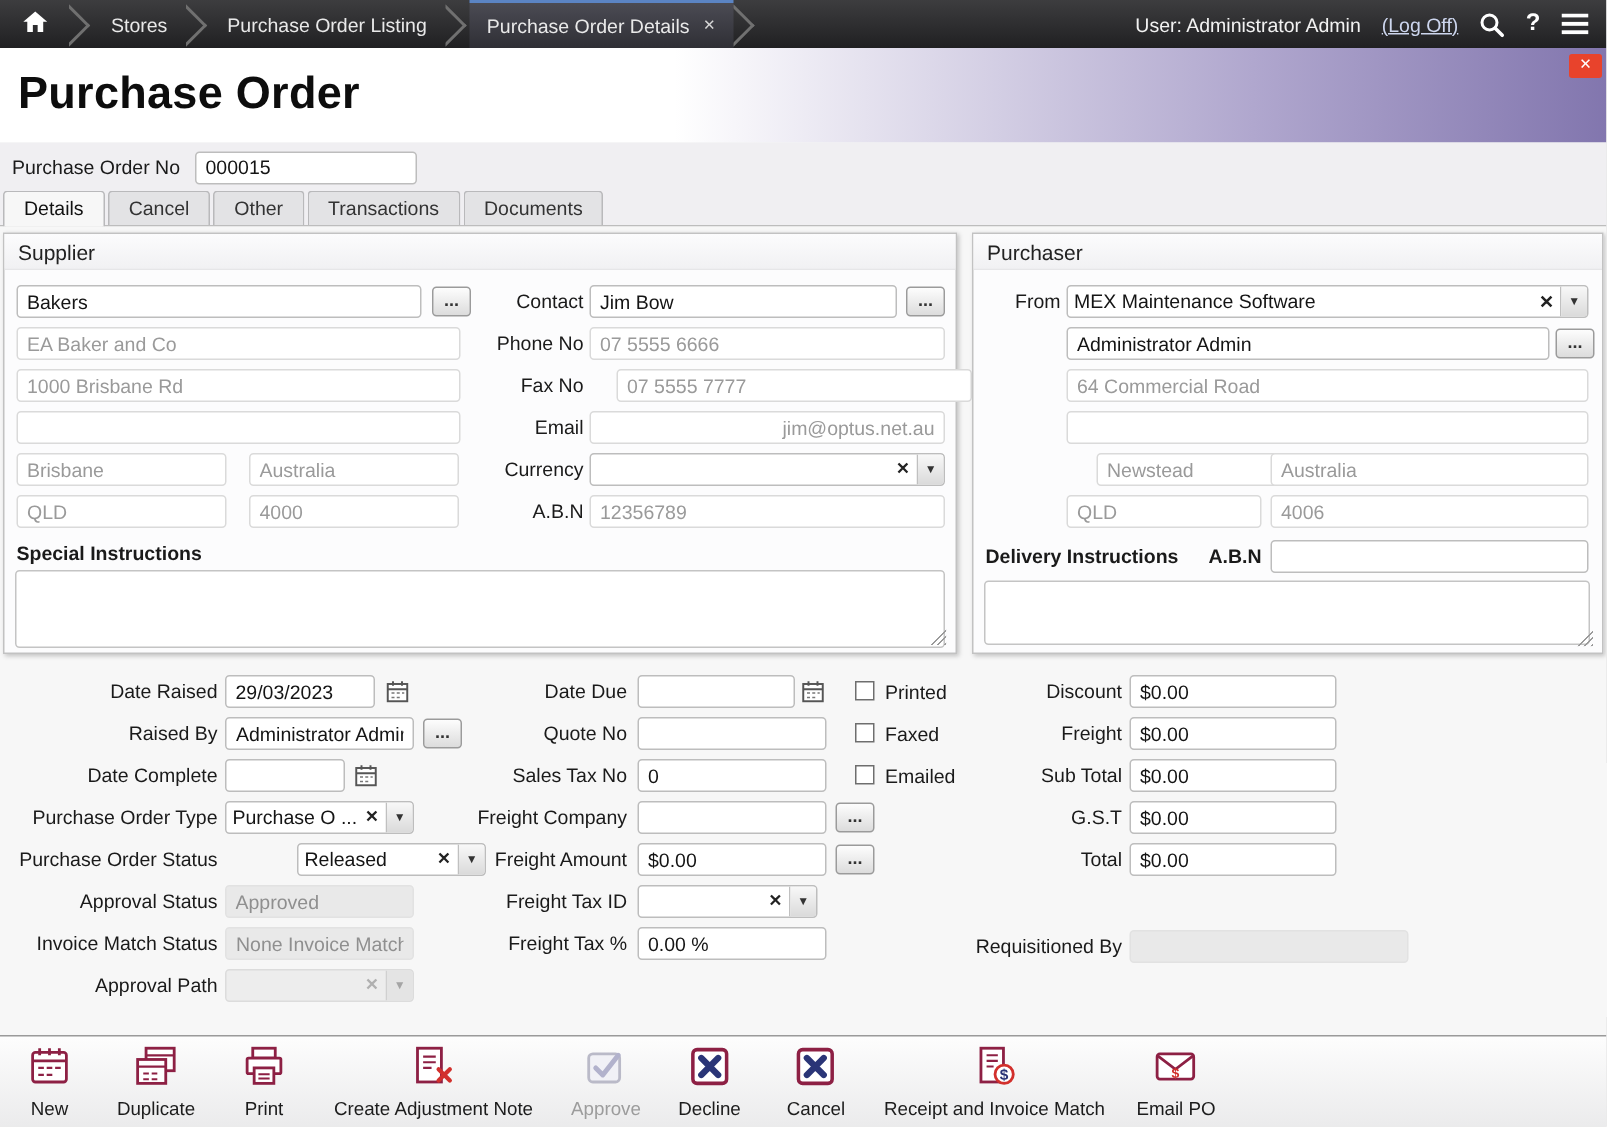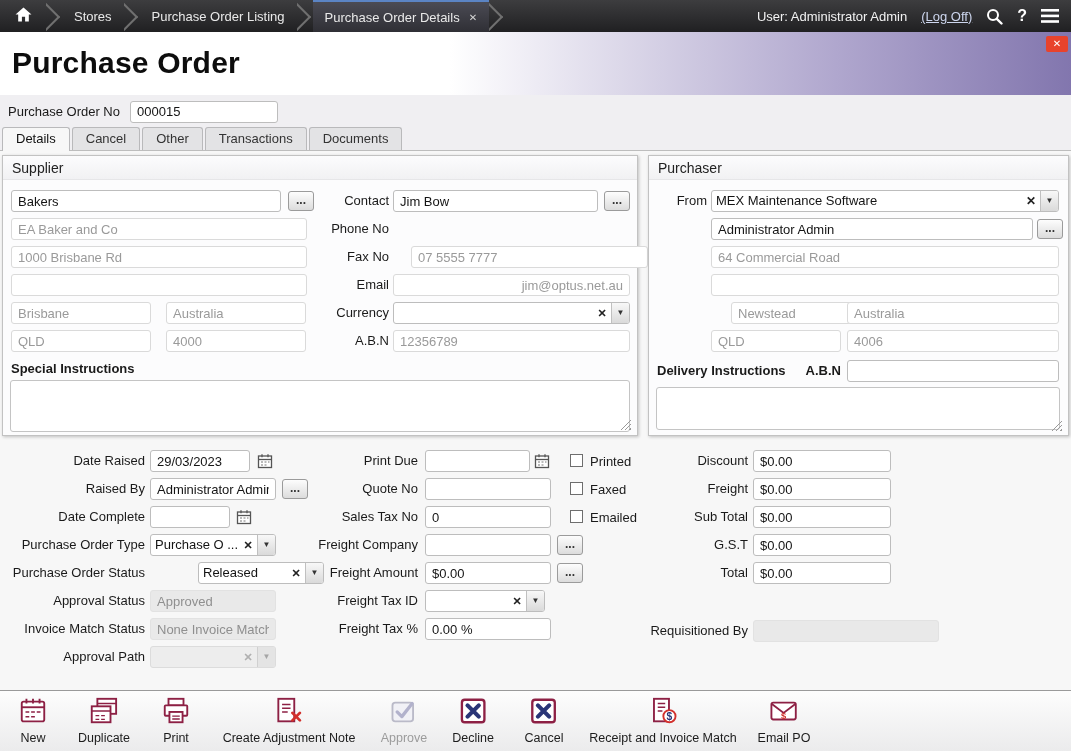--- a/index.html
+++ b/index.html
@@ -161,20 +161,21 @@
     <div class="gb-title">Supplier</div>
 
     <input class="input" style="left: 8px; top: 34px; width: 270px;" value="Bakers">
     <div class="dots" style="left:285px; top:35px;">...</div>
     <div class="flabel r" style="left:320px; top:34px; width:66px;">Contact</div>
     <input class="input" style="left: 390px; top: 34px; width: 205px;" value="Jim Bow">
     <div class="dots" style="left:601px; top:35px;">...</div>
 
     <input class="input dim" style="left: 8px; top: 62px; width: 296px;" value="EA Baker and Co">
     <div class="flabel r" style="left:320px; top:62px; width:66px;">Phone No</div>
+    <input class="input dim" style="left: 390px; top: 62px; width: 237px;" value="07 5555 6666">
 
     <input class="input dim" style="left: 8px; top: 90px; width: 296px;" value="1000 Brisbane Rd">
     <div class="flabel r" style="left:320px; top:90px; width:66px;">Fax No</div>
     <input class="input dim" style="left: 408px; top: 90px; width: 237px;" value="07 5555 7777">
 
     <input class="input dim" style="left: 8px; top: 118px; width: 296px;" value="">
     <div class="flabel r" style="left:320px; top:118px; width:66px;">Email</div>
     <input class="input dim" style="left: 390px; top: 118px; width: 237px; text-align: right;" value="jim@optus.net.au">
 
     <input class="input dim" style="left: 8px; top: 146px; width: 140px;" value="Brisbane">
@@ -271,21 +272,21 @@
   <div class="flabel r" style="left:2px; top:618px; width:143px;">Invoice Match Status</div>
   <input class="input filled" style="left: 150px; top: 618px; width: 126px;" value="None Invoice Matched">
 
   <div class="flabel r" style="left:2px; top:646px; width:143px;">Approval Path</div>
   <div class="combo dis" style="left:150px; top:646px; width:126px;">
     <span class="cval"></span>
     <span class="cx">✕</span>
     <span class="carr">▼</span>
   </div>
 
-  <div class="flabel r" style="left:300px; top:450px; width:118px;">Print Due</div>
+  <div class="flabel r" style="left:300px; top:450px; width:118px;">Date Due</div>
   <input class="input" style="left: 425px; top: 450px; width: 105px;" value="">
   <button class="calbtn" style="left:532px; top:451px;">
     <svg width="16" height="16" viewBox="0 0 16 16">
         <rect x="1.5" y="3" width="13" height="11.5" fill="#fff" stroke="#555" stroke-width="1.3"></rect>
         <path d="M1.5 6.5h13" stroke="#555" stroke-width="1.3"></path>
         <path d="M5 1.2v3M11 1.2v3" stroke="#555" stroke-width="1.3"></path>
         <path d="M4 9h2M7.5 9h2M11 9h1.5M4 12h2M7.5 12h2" stroke="#777" stroke-width="1"></path>
       </svg>
   </button>
 

